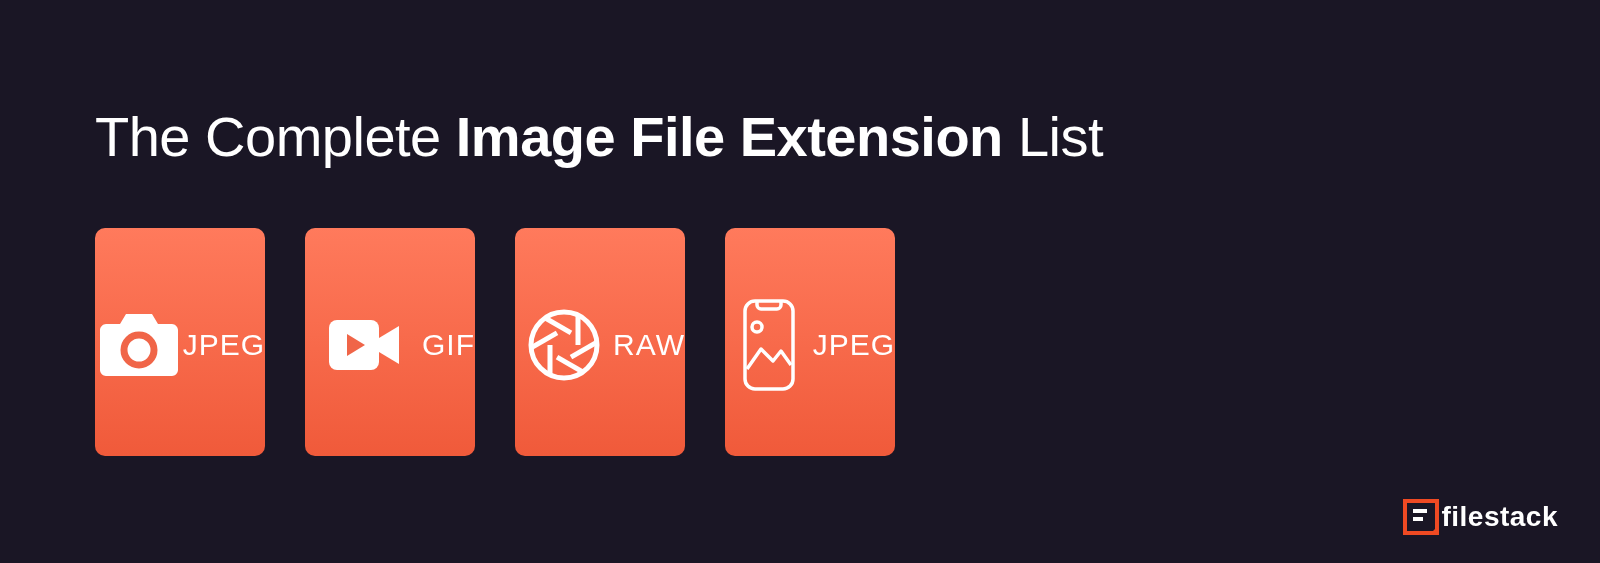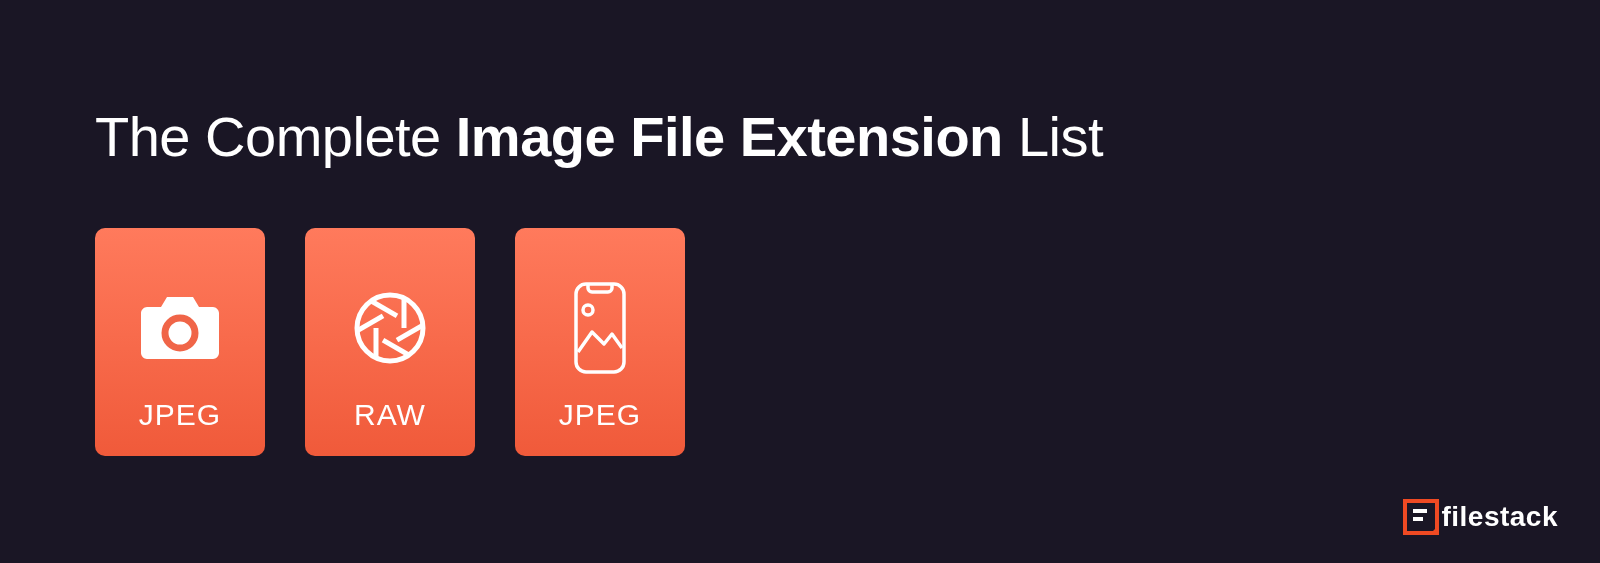--- a/index.html
+++ b/index.html
@@ -34,21 +34,21 @@
     left: 95px;
     display: flex;
     gap: 40px;
   }
   .card {
     width: 170px;
     height: 228px;
     background: linear-gradient(180deg, #ff7a5c 0%, #f05a3a 100%);
     border-radius: 10px;
     display: flex;
-    flex-direction: column;
+    flex-direction: row;
     align-items: center;
     justify-content: center;
     padding: 30px 0 24px 0;
   }
   .card-icon {
     flex: 1;
     display: flex;
     align-items: center;
     justify-content: center;
   }
@@ -90,20 +90,30 @@
     <div class="card-icon">
       <svg width="78" height="62" viewBox="0 0 78 62">
         <path d="M 26 0 L 52 0 L 58 10 L 72 10 C 75 10 78 13 78 16 L 78 56 C 78 59 75 62 72 62 L 6 62 C 3 62 0 59 0 56 L 0 16 C 0 13 3 10 6 10 L 20 10 Z" fill="#ffffff"></path>
         <circle cx="39" cy="36" r="15" fill="none" stroke="#f06548" stroke-width="7"></circle>
       </svg>
     </div>
     <div class="card-label">JPEG</div>
   </div>
 
 
+  <div class="card">
+    <div class="card-icon">
+      <svg width="70" height="50" viewBox="0 0 70 50">
+        <rect x="0" y="0" width="50" height="50" rx="8" fill="#ffffff"></rect>
+        <path d="M 50 18 L 70 6 L 70 44 L 50 32 Z" fill="#ffffff"></path>
+        <path d="M 18 14 L 36 25 L 18 36 Z" fill="#f06548"></path>
+      </svg>
+    </div>
+    <div class="card-label">GIF</div>
+  </div>
 
   <div class="card">
     <div class="card-icon">
       <svg width="72" height="72" viewBox="0 0 72 72">
         <defs>
           <clipPath id="apClip">
               <circle cx="36" cy="36" r="33"></circle>
             </clipPath>
         </defs>
         <circle cx="36" cy="36" r="33" fill="none" stroke="#ffffff" stroke-width="5"></circle>

